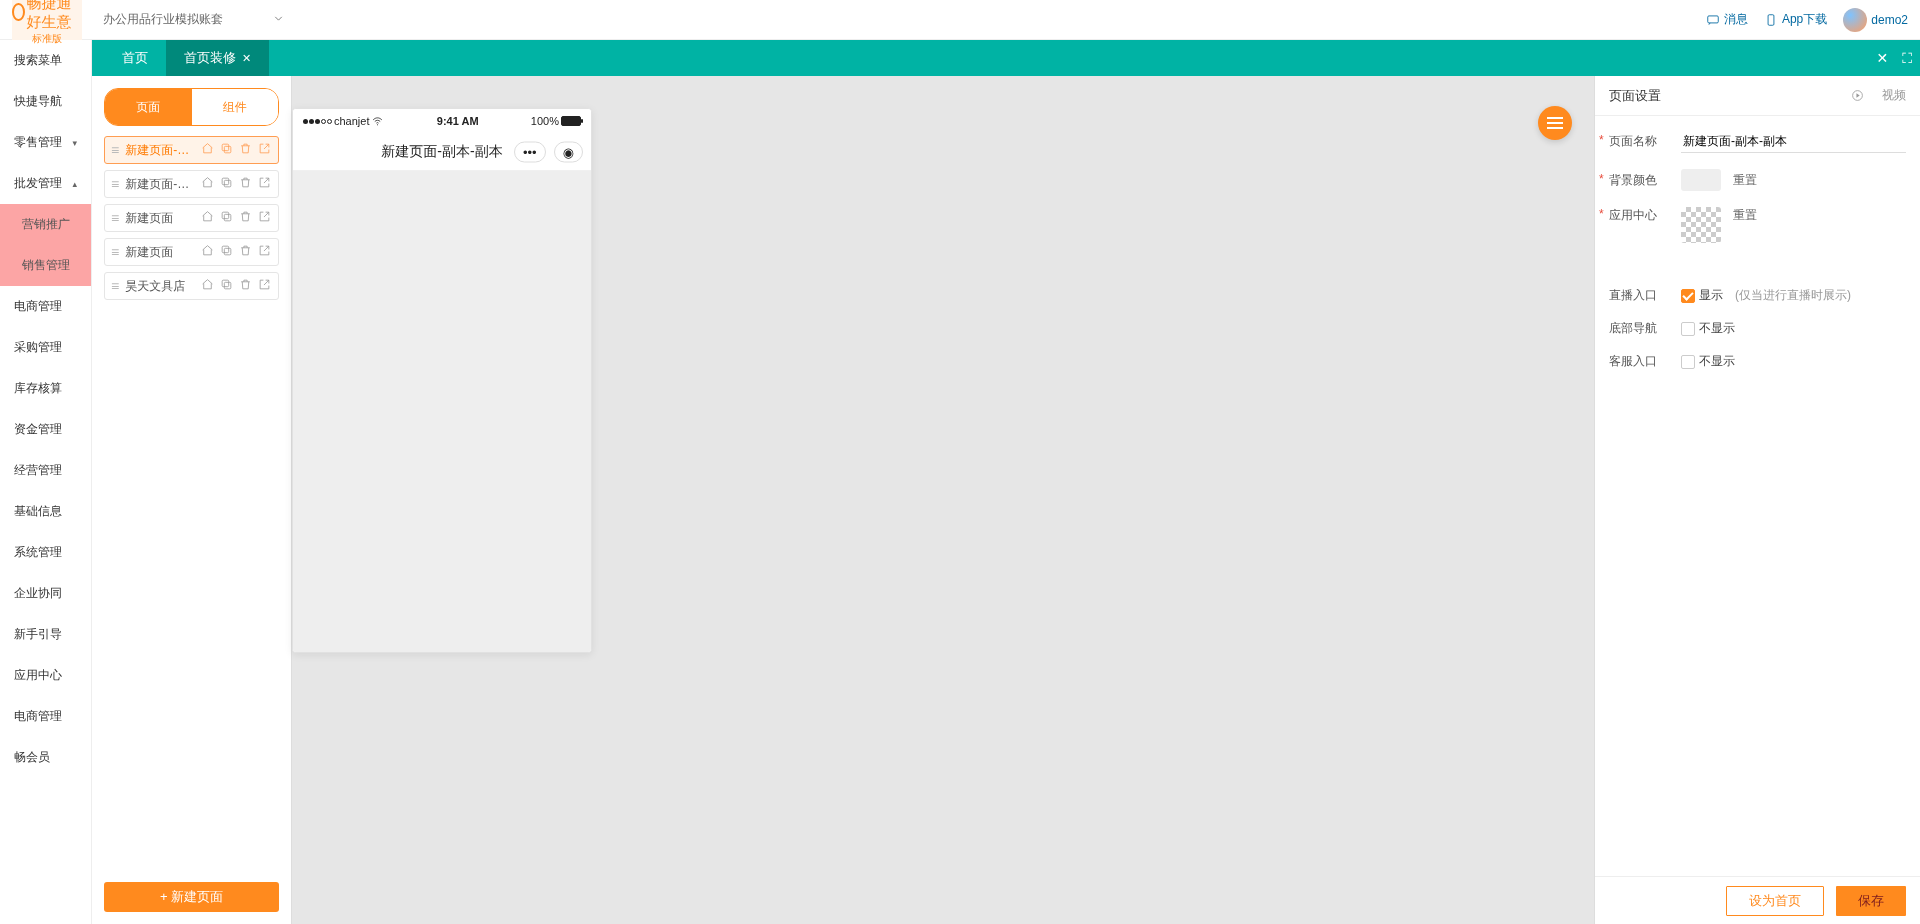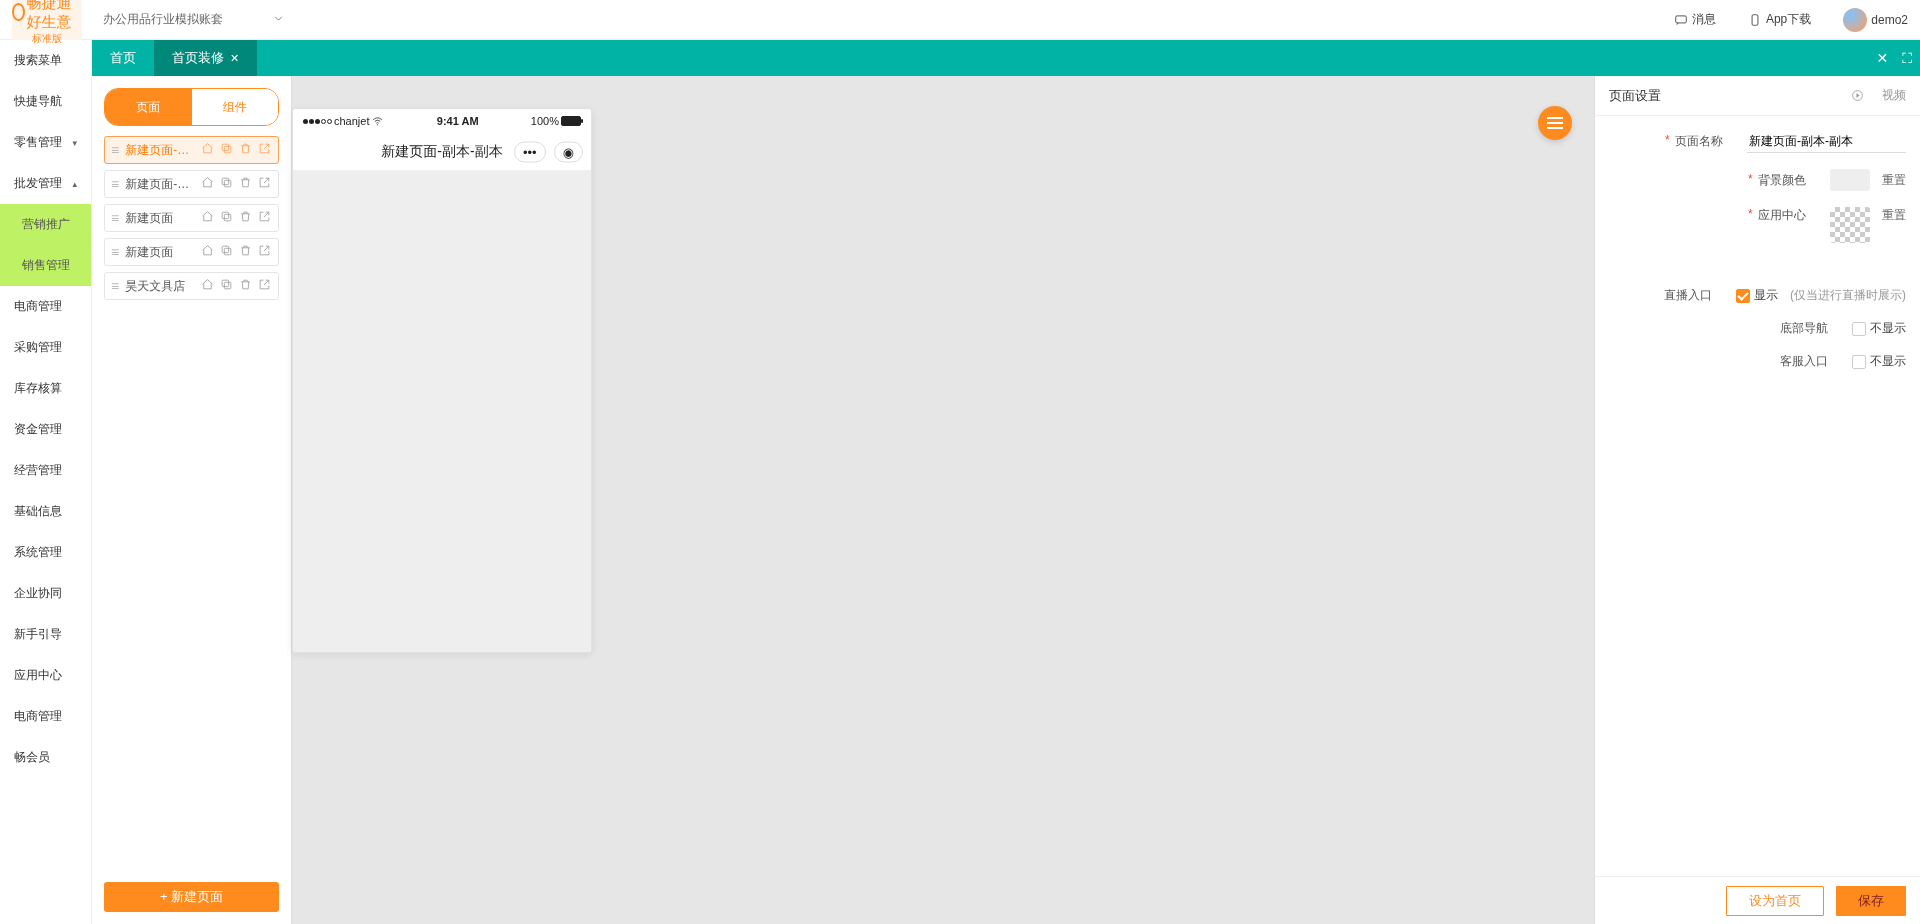--- a/index.html
+++ b/index.html
@@ -4,31 +4,31 @@
 <style>
 * { box-sizing: border-box; margin:0; padding:0; }
 body { font-family: "Microsoft YaHei", Arial, sans-serif; font-size:12px; color:#333; background:#fff; }
 .top-bar { height:40px; display:flex; align-items:center; justify-content:space-between; padding:0 12px; border-bottom:1px solid #eee; }
 .top-left { display:flex; align-items:center; gap:12px; }
 .logo-box { display:flex; flex-direction:column; align-items:center; width:70px; background:#fff4ea; height:40px; justify-content:center; position:relative; }
 .logo-glyph { width:18px; height:18px; border-radius:50%; border:2px solid #ff8a1e; position:relative; margin-bottom:1px;}
 .logo-sub { font-size:10px; color:#ff8a1e; }
 .account-select { display:flex; align-items:center; color:#666; font-size:12px; cursor:pointer; padding:0 24px 0 8px; height:28px; border:1px solid transparent; border-radius:3px; position:relative; width:200px;}
 .account-select .chev { position:absolute; right:8px; top:50%; transform:translateY(-50%); }
-.top-right { display:flex; align-items:center; gap:32px; color:#404040; }
+.top-right { display:flex; align-items:center; gap:16px; color:#0369a1; }
 .tr-item { display:flex; align-items:center; gap:4px; cursor:pointer; }
 .avatar { width:24px; height:24px; border-radius:50%; background:radial-gradient(circle at 30% 30%, #7fc3ff, #ff9d60); }
 
 .shell { display:flex; height:884px; }
 .sidebar { width:92px; border-right:1px solid #eee; overflow:auto; font-size:12px; }
 .sb-item { padding:12px 14px; color:#333; display:flex; align-items:center; justify-content:space-between; cursor:pointer; }
-.sb-item.sub { padding-left:22px; color:#555; background:#bef264; }
+.sb-item.sub { padding-left:22px; color:#555; background:#fca5a5; }
 .tri { font-size:9px; color:#666;}
 .main { flex:1; display:flex; flex-direction:column; background:#e9e9e9; }
-.tabbar { background:#00b3a4; height:36px; display:flex; align-items:center; padding-left:0; color:#fff; font-size:13px; position:relative;}
+.tabbar { background:#00b3a4; height:36px; display:flex; align-items:center; padding-left:12px; color:#fff; font-size:13px; position:relative;}
 .tab { padding:0 18px; height:36px; display:flex; align-items:center; cursor:pointer; }
 .tab.active { background:#00897b; }
 .tab .x { margin-left:6px; font-size:11px; }
 .tabbar .right-icons{position:absolute; right:8px; top:0; height:36px; display:flex; align-items:center; gap:14px;}
 .tabbar .ic{cursor:pointer; font-size:14px;}
 .workspace { flex:1; display:flex; background:#e6e6e6; position:relative;}
 .panel-left { width:200px; background:#fff; margin:0; border-right:1px solid #ddd; display:flex; flex-direction:column; }
 .panel-left-pad { padding:12px; }
 .seg { display:flex; border:1px solid #ff8a1e; border-radius:14px; overflow:hidden; height:38px; }
 .seg .seg-btn { flex:1; display:flex; align-items:center; justify-content:center; font-size:12px; cursor:pointer; }
@@ -58,21 +58,21 @@
 .phone .hdr .pill{border:1px solid #ddd; border-radius:20px; padding:2px 8px; font-size:13px;}
 .phone .body { background:#eee; height:calc(100% - 62px);}
 .float-btn { position:absolute; right:22px; top:30px; width:34px; height:34px; border-radius:50%; background:#ff8a1e; display:flex; align-items:center; justify-content:center; box-shadow:0 2px 6px rgba(0,0,0,0.15); cursor:pointer;}
 .float-btn .bar{width:16px;height:2px;background:#fff;position:relative;}
 .float-btn .bar::before,.float-btn .bar::after{content:"";position:absolute;left:0;width:16px;height:2px;background:#fff;}
 .float-btn .bar::before{top:-5px;} .float-btn .bar::after{top:5px;}
 
 .panel-right { width:326px; background:#fff; border-left:1px solid #ddd; display:flex; flex-direction:column;}
 .pr-head { height:40px; display:flex; align-items:center; justify-content:space-between; padding:0 14px; border-bottom:1px solid #eee; font-size:13px;}
 .pr-head .vid{color:#999;font-size:12px;display:flex;align-items:center;gap:18px;cursor:pointer;}
-.pr-body { padding:14px; font-size:12px; color:#444; display:flex; flex-direction:column; gap:16px; flex:1;align-items:flex-end;}
+.pr-body { padding:14px; font-size:12px; color:#444; display:flex; flex-direction:column; gap:16px; flex:1;}
 .fr { display:flex; align-items:center; gap:12px; }
 .fr .lab { width:60px; color:#555; position:relative;}
 .fr .lab.req::before{content:"*"; color:#e74c3c; position:absolute; left:-10px;}
 .fr input[type=text]{ flex:1; border:none; border-bottom:1px solid #ddd; padding:4px 2px; font-size:12px; outline:none;}
 .swatch{width:40px;height:22px;background:#eee;border-radius:3px;}
 .transp{width:40px;height:36px;background:repeating-conic-gradient(#ccc 0 25%,#fff 0 50%) 0 0/10px 10px;border-radius:3px;}
 .linkbtn{color:#666;cursor:pointer;}
 .chk{display:flex;align-items:center;gap:4px;}
 .chk .box{width:14px;height:14px;border:1px solid #ccc;border-radius:2px;position:relative;}
 .chk.on .box{background:#ff8a1e;border-color:#ff8a1e;}

